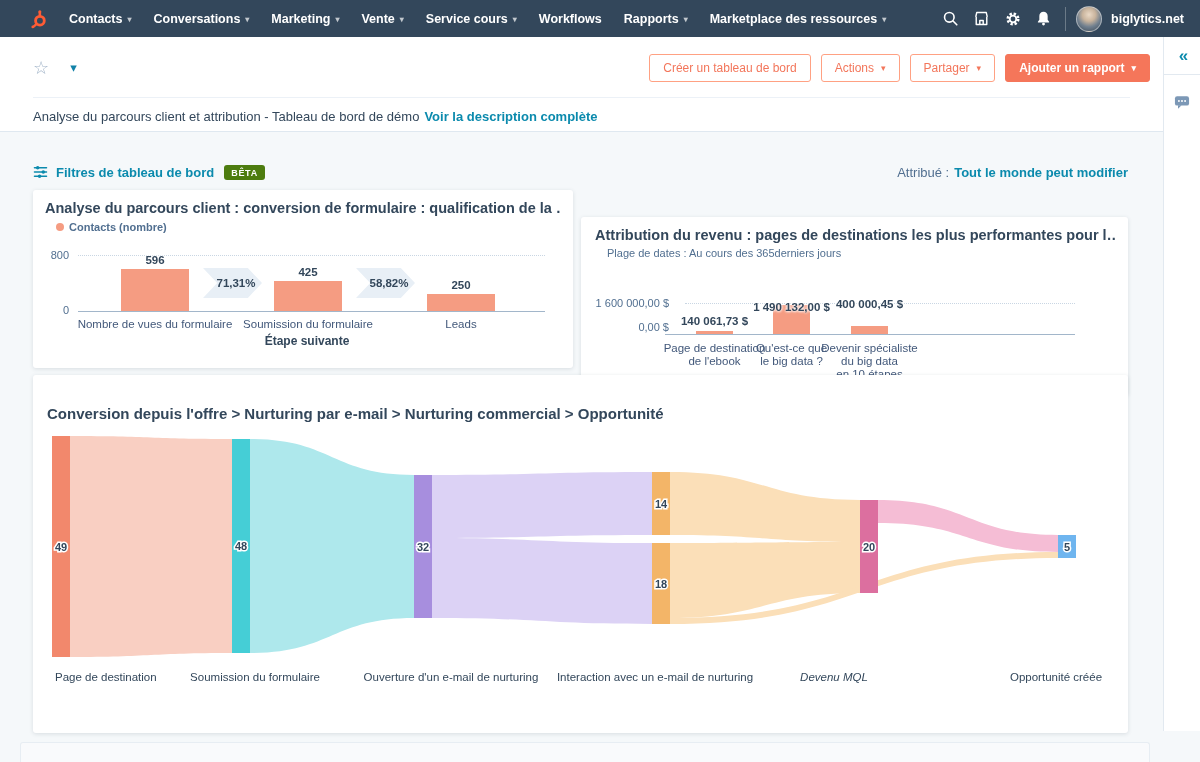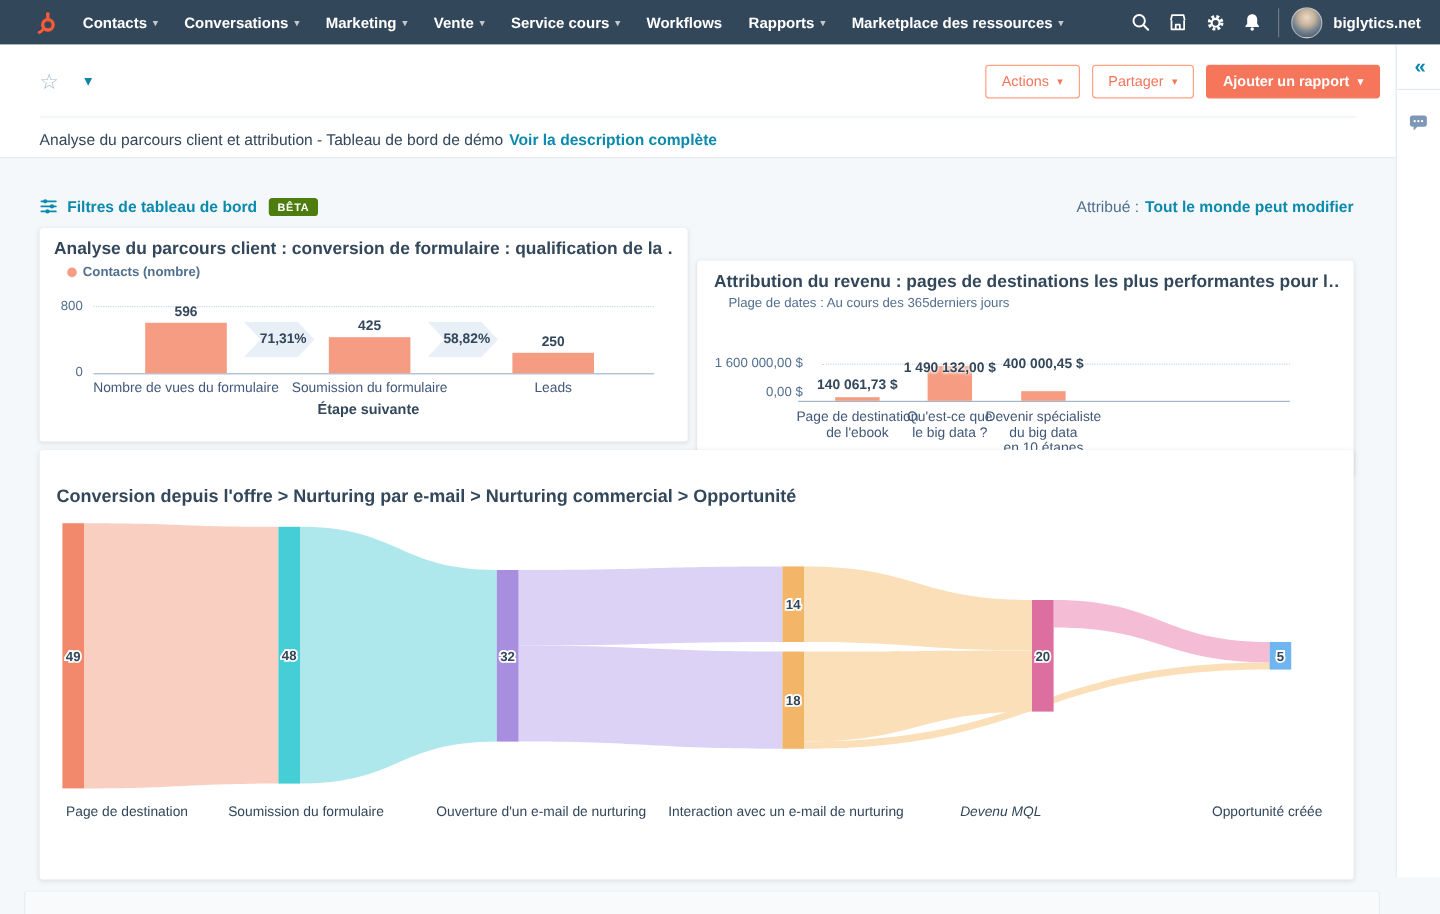--- a/index.html
+++ b/index.html
@@ -148,20 +148,23 @@
 
       </div>
     </div>
   </nav>
 
   <header class="page-header">
     <div class="title-row">
       <span class="star">☆</span>
       <span class="title-caret">▾</span>
       <div class="header-buttons">
+        <button class="btn">
+          <span>Créer un tableau de bord</span>
+        </button>
         <button class="btn">
           <span>Actions</span>
           <span class="caret">▾</span>
         </button>
         <button class="btn">
           <span>Partager</span>
           <span class="caret">▾</span>
         </button>
         <button class="btn solid">
           <span>Ajouter un rapport</span>

